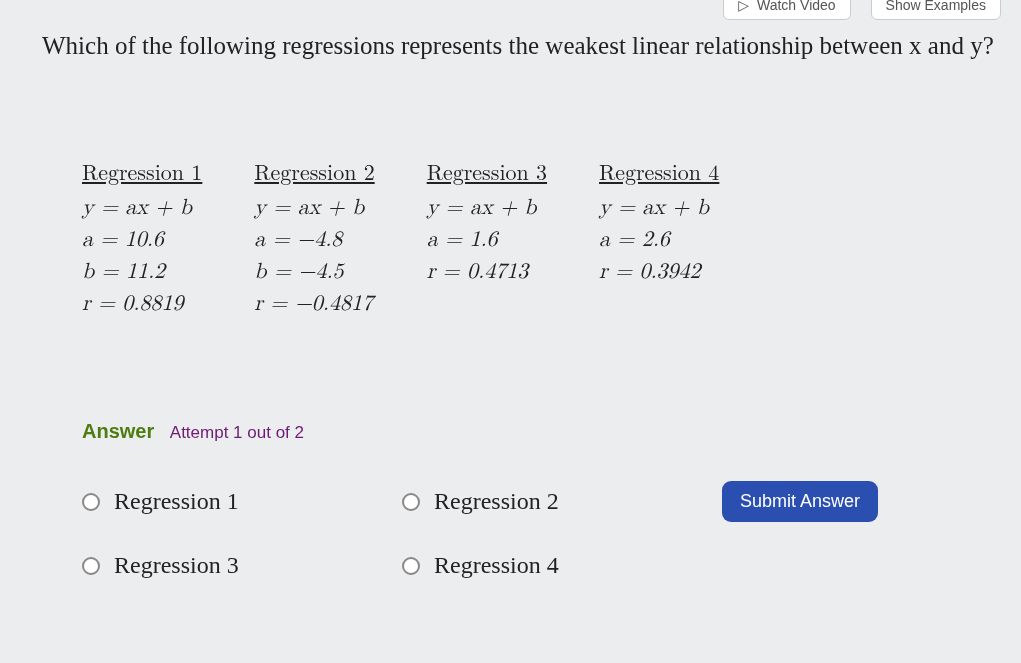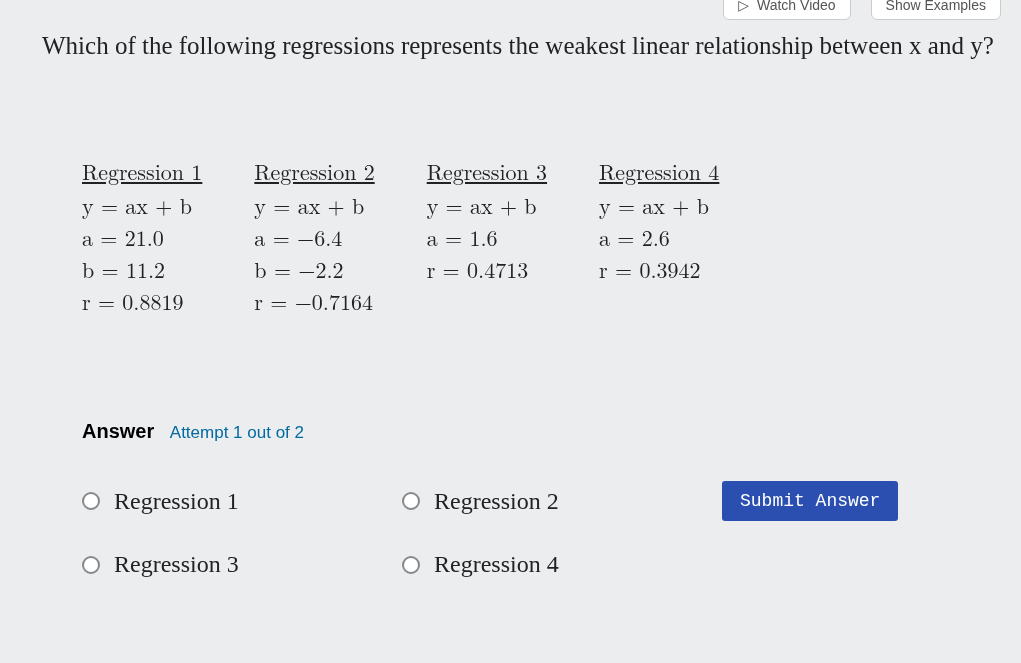--- a/index.html
+++ b/index.html
@@ -53,34 +53,34 @@
     gap: 6px;
     font-family: 'Latin Modern Math', 'Cambria Math', Georgia, serif;
     font-size: 22px;
     color: #222;
   }
   .reg-title {
     text-decoration: underline;
     font-size: 22px;
     margin-bottom: 2px;
   }
-  .eq { }
+  .eq { font-style: italic; }
   .answer-section {
     position: absolute;
     top: 420px;
     left: 82px;
     right: 40px;
   }
   .answer-header {
     font-family: Arial, sans-serif;
     font-size: 20px;
     margin-bottom: 38px;
   }
-  .answer-bold { font-weight: bold; color: #000000; }
-  .attempt { color: #0369a1; font-size: 17px; margin-left: 10px;}
+  .answer-bold { font-weight: bold; color: #4d7c0f; }
+  .attempt { color: #701a75; font-size: 17px; margin-left: 10px;}
   .options-wrap {
     display: grid;
     grid-template-columns: 320px 320px auto;
     row-gap: 30px;
     align-items: center;
   }
   .option {
     display: flex;
     align-items: center;
     gap: 14px;
@@ -93,25 +93,25 @@
     width: 18px;
     height: 18px;
     border: 2px solid #888;
     border-radius: 50%;
     background: #fff;
     flex-shrink: 0;
   }
   .submit-btn {
     background: #2b4fb0;
     color: #fff;
-    font-family: Liberation Mono, monospace;
+    font-family: Liberation Sans, sans-serif;
     font-size: 18px;
     padding: 10px 18px;
     border: none;
-    border-radius: 3px;
+    border-radius: 9px;
     cursor: pointer;
     justify-self: start;
   }
 </style>
 </head>
 <body>
 
 <div class="top-buttons">
   <div class="top-btn">
     <span>▷</span>
@@ -121,30 +121,30 @@
     <span>Show Examples</span>
   </div>
 </div>
 
 <div class="question">Which of the following regressions represents the weakest linear relationship between x and y?</div>
 
 <div class="regressions">
   <div class="reg-col">
     <div class="reg-title">Regression 1</div>
     <div class="eq">y = ax + b</div>
-    <div class="eq">a = 21.0</div>
+    <div class="eq">a = 10.6</div>
     <div class="eq">b = 11.2</div>
     <div class="eq">r = 0.8819</div>
   </div>
   <div class="reg-col">
     <div class="reg-title">Regression 2</div>
     <div class="eq">y = ax + b</div>
-    <div class="eq">a = −6.4</div>
-    <div class="eq">b = −2.2</div>
-    <div class="eq">r = −0.7164</div>
+    <div class="eq">a = −4.8</div>
+    <div class="eq">b = −4.5</div>
+    <div class="eq">r = −0.4817</div>
   </div>
   <div class="reg-col">
     <div class="reg-title">Regression 3</div>
     <div class="eq">y = ax + b</div>
     <div class="eq">a = 1.6</div>
     <div class="eq">r = 0.4713</div>
   </div>
   <div class="reg-col">
     <div class="reg-title">Regression 4</div>
     <div class="eq">y = ax + b</div>

